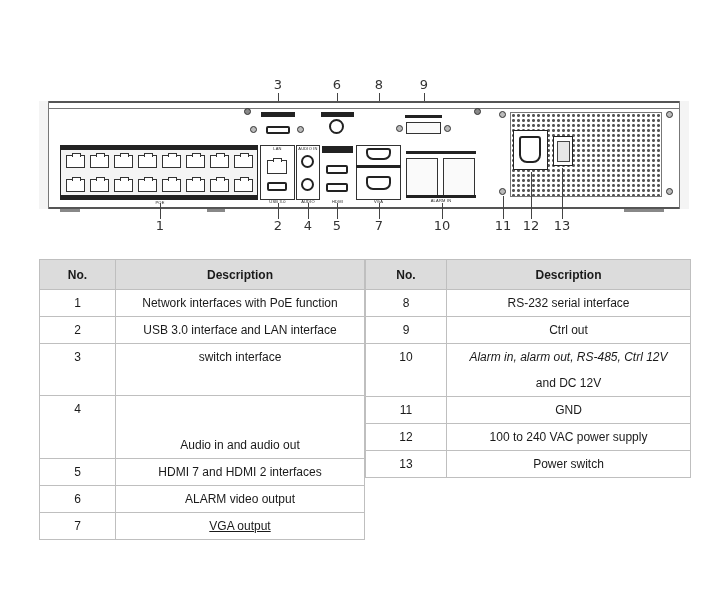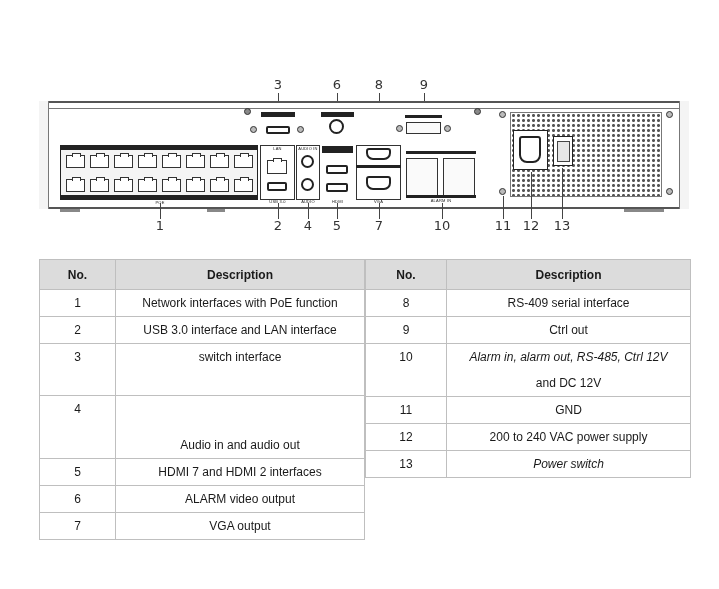--- a/index.html
+++ b/index.html
@@ -219,21 +219,21 @@
         </td>
       <td>
           <div class="cell" style="padding-top:0;">ALARM video output</div>
         </td>
     </tr>
     <tr style="height:26px;">
       <td>
           <div class="cell" style="padding-top:0;">7</div>
         </td>
       <td>
-          <div class="cell" style="padding-top:0;">VGA output</div>
+          <div class="cell" style="padding-top:0;text-decoration:underline;">VGA output</div>
         </td>
     </tr>
   </tbody>
 </table>
 
 <table class="spec right-table">
   <colgroup>
       <col style="width:81px">
       <col style="width:244px">
     </colgroup>
@@ -242,21 +242,21 @@
       <th>No.</th>
       <th>Description</th>
     </tr>
   </thead>
   <tbody>
     <tr style="height:26px;">
       <td>
           <div class="cell" style="padding-top:0;">8</div>
         </td>
       <td>
-          <div class="cell" style="padding-top:0;">RS-409 serial interface</div>
+          <div class="cell" style="padding-top:0;">RS-232 serial interface</div>
         </td>
     </tr>
     <tr style="height:27px;">
       <td>
           <div class="cell" style="padding-top:0;">9</div>
         </td>
       <td>
           <div class="cell" style="padding-top:0;">Ctrl out</div>
         </td>
     </tr>
@@ -275,25 +275,25 @@
         </td>
       <td>
           <div class="cell" style="padding-top:0;">GND</div>
         </td>
     </tr>
     <tr style="height:27px;">
       <td>
           <div class="cell" style="padding-top:0;">12</div>
         </td>
       <td>
-          <div class="cell" style="padding-top:0;">200 to 240 VAC power supply</div>
+          <div class="cell" style="padding-top:0;">100 to 240 VAC power supply</div>
         </td>
     </tr>
     <tr style="height:26px;">
       <td>
           <div class="cell" style="padding-top:0;">13</div>
         </td>
       <td>
-          <div class="cell" style="padding-top:0;font-style:italic;">Power switch</div>
+          <div class="cell" style="padding-top:0;">Power switch</div>
         </td>
     </tr>
   </tbody>
 </table>
 
 </body></html>

